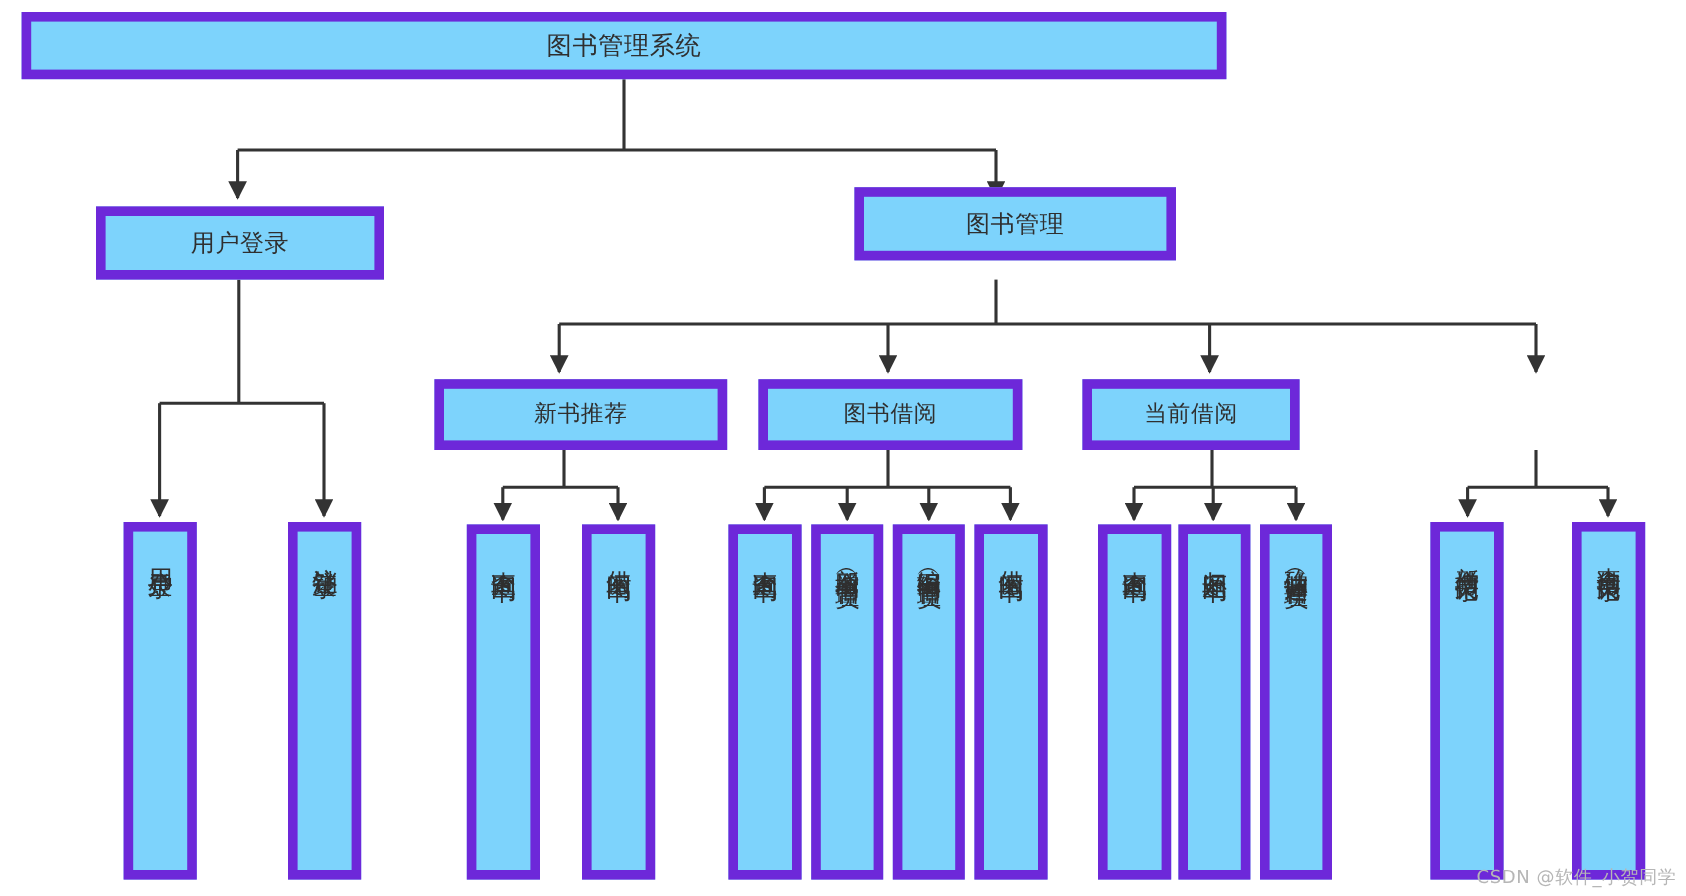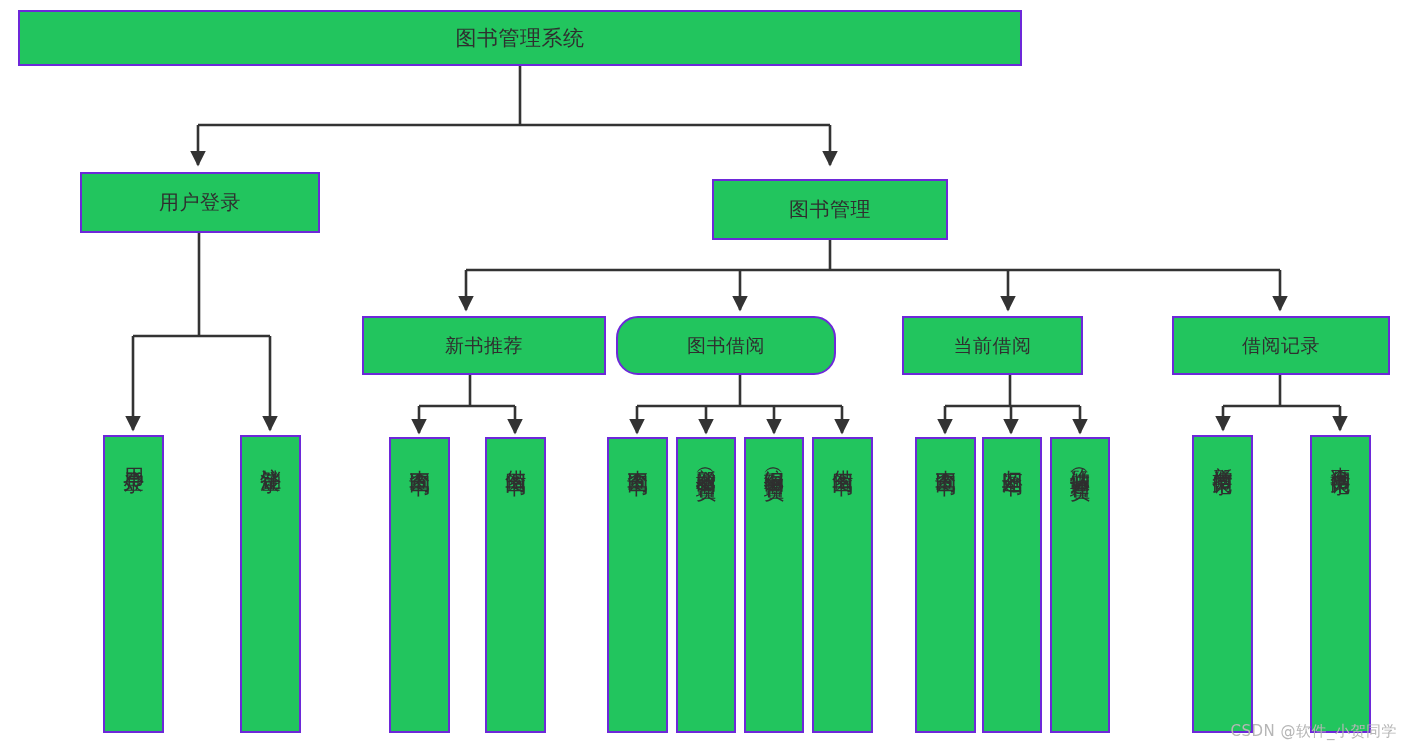--- a/index.html
+++ b/index.html
@@ -16,22 +16,22 @@
   }
   svg#wires{
     position:absolute;
     left:0;top:0;
     width:1405px;height:747px;
     pointer-events:none;
   }
   .node{
     position:absolute;
     box-sizing:border-box;
-    background:#22c55e;
-    border:2px solid #6d28d9;
+    background:#7dd3fc;
+    border:8px solid #6d28d9;
     display:flex;
     align-items:center;
     justify-content:center;
     color:#2f2f2f;
   }
   .node .cap{
     display:block;
     line-height:1.18;
     letter-spacing:0.5px;
     white-space:nowrap;
@@ -119,35 +119,32 @@
     </g>
   </svg>
 
   <div class="node root" style="left:18px;top:10px;width:1004px;height:56px;">
     <span class="cap">图书管理系统</span>
   </div>
 
   <div class="node lvl1" style="left:80px;top:172px;width:240px;height:61px;">
     <span class="cap">用户登录</span>
   </div>
-  <div class="node lvl1" style="left:712px;top:179px;width:236px;height:61px;">
+  <div class="node lvl1" style="left:712px;top:156px;width:268px;height:61px;">
     <span class="cap">图书管理</span>
   </div>
 
   <div class="node lvl2" style="left:362px;top:316px;width:244px;height:59px;">
     <span class="cap">新书推荐</span>
   </div>
-  <div class="node lvl2" style="left:616px;top:316px;width:220px;height:59px;border-radius:22px;">
+  <div class="node lvl2" style="left:632px;top:316px;width:220px;height:59px;">
     <span class="cap">图书借阅</span>
   </div>
   <div class="node lvl2" style="left:902px;top:316px;width:181px;height:59px;">
     <span class="cap">当前借阅</span>
-  </div>
-  <div class="node lvl2" style="left:1172px;top:316px;width:218px;height:59px;">
-    <span class="cap">借阅记录</span>
   </div>
 
   <div class="node leaf" style="left:103px;top:435px;width:61px;height:298px;">
     <span class="cap">用户登录</span>
   </div>
   <div class="node leaf" style="left:240px;top:435px;width:61px;height:298px;">
     <span class="cap">注销登录</span>
   </div>
 
   <div class="node leaf" style="left:389px;top:437px;width:61px;height:296px;">

